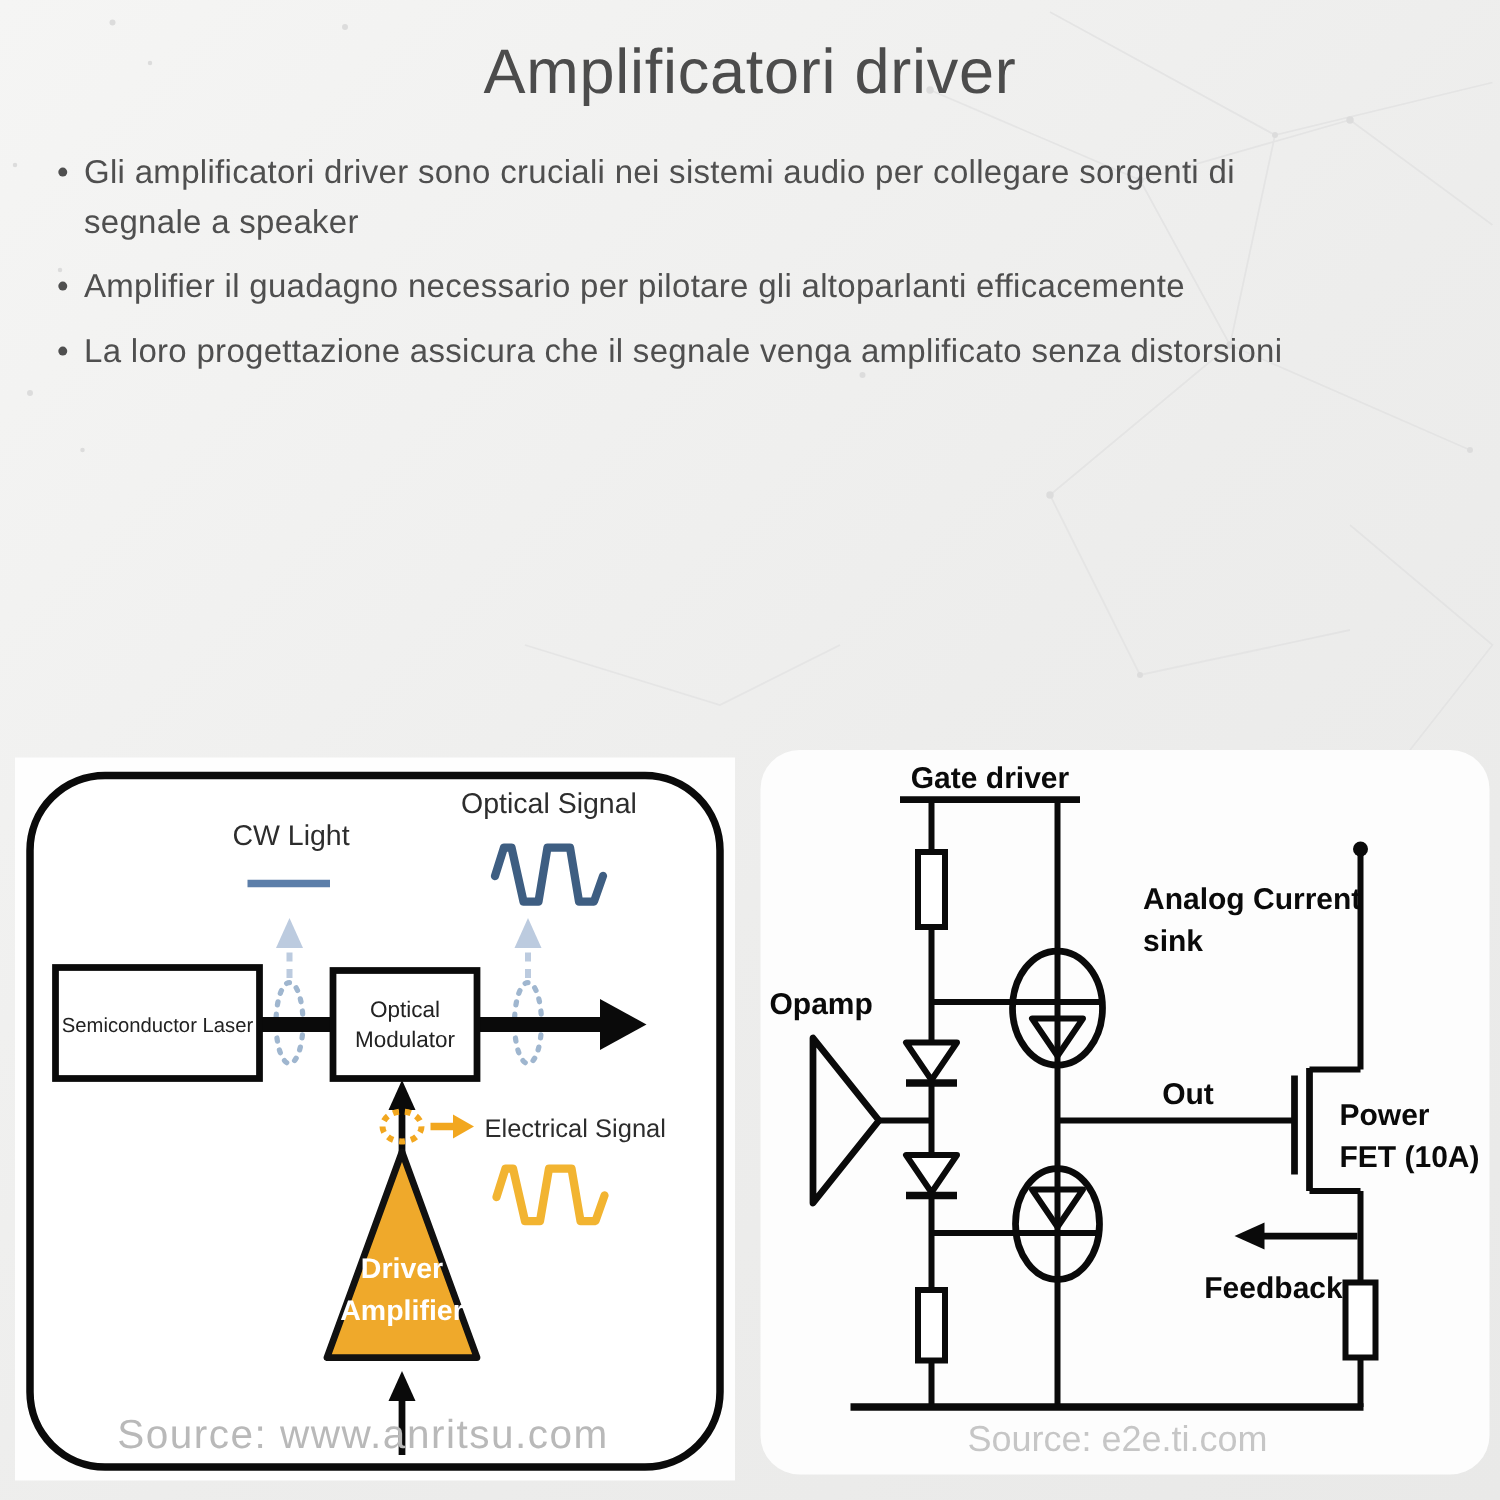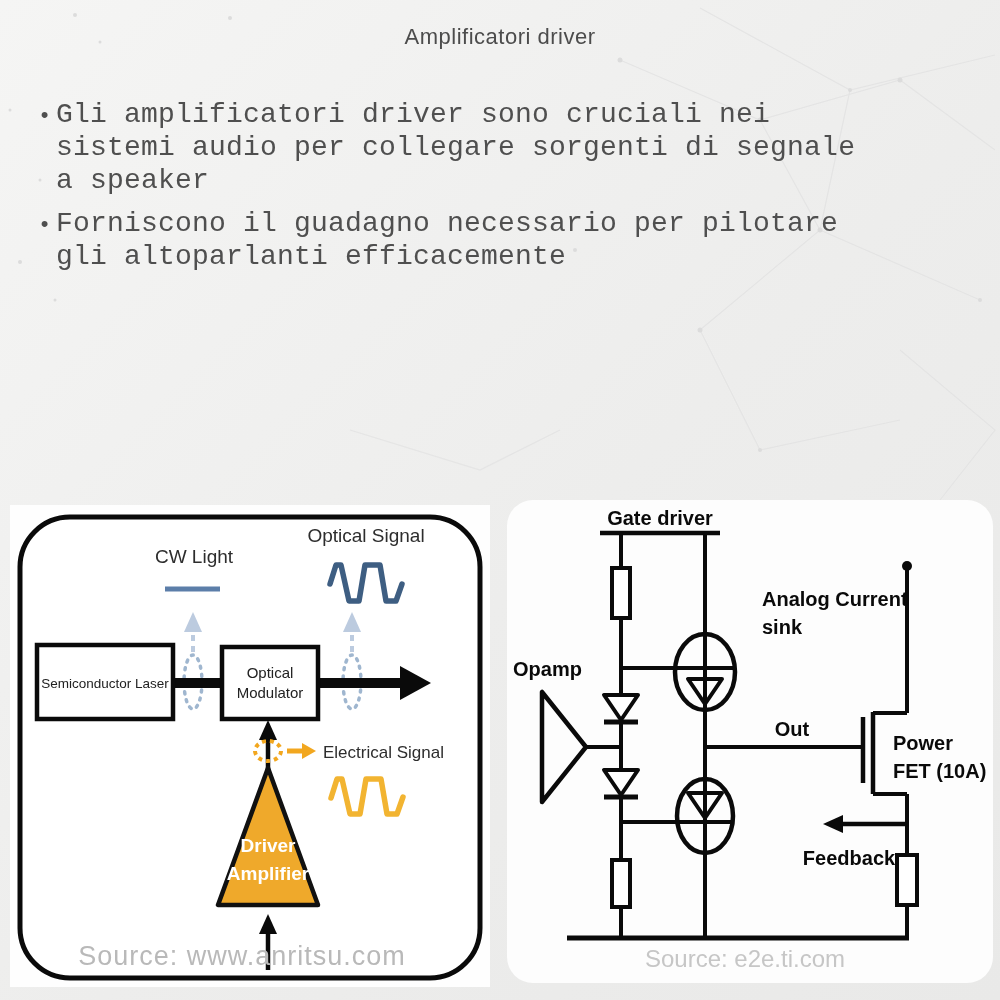--- a/index.html
+++ b/index.html
@@ -4,30 +4,30 @@
 <style>
   html,body{margin:0;padding:0;}
   body{
     width:1000px;height:1000px;overflow:hidden;position:relative;
     background:linear-gradient(135deg,#f5f5f4 0%,#ededec 55%,#e9e9e8 100%);
     font-family:"Liberation Sans",sans-serif;
   }
   .bg-net{position:absolute;left:0;top:0;z-index:0;}
   .page-title{
     position:absolute;top:24px;left:0;width:1000px;text-align:center;
-    font-size:22px;font-weight:500;color:#4c4c4c;letter-spacing:.5px;margin:0;
+    font-size:42px;font-weight:500;color:#4c4c4c;letter-spacing:.5px;margin:0;
     z-index:2;
   }
   .bullets{
     position:absolute;left:38px;top:98px;width:850px;margin:0;padding:0;
     list-style:none;z-index:2;
   }
   .bullets li{
-    display:flex;font-size:28px;line-height:33px;color:#4f4f4f;
-    margin-bottom:10px;letter-spacing:.2px;font-family:Liberation Mono, monospace;
+    display:flex;font-size:22px;line-height:33px;color:#4f4f4f;
+    margin-bottom:10px;letter-spacing:.2px;
   }
   .bullets li .dot{flex:0 0 18px;}
   .bullets li .dot::before{content:"\2022";font-size:22px;}
   .bullets li .btxt{max-width:800px;}
   .diagrams{position:absolute;left:0;top:500px;width:1000px;height:500px;z-index:1;}
   .diag{position:absolute;top:0;}
   .diag.left{left:10px;}
   .diag.right{left:505px;}
   svg text{font-family:"Liberation Sans",sans-serif;}
   .dlabel{fill:#2d2d2d;font-size:19px;}
@@ -72,21 +72,25 @@
 
 <h1 class="page-title">Amplificatori driver</h1>
 
 <ul class="bullets">
   <li>
       <span class="dot"></span>
       <span class="btxt">Gli amplificatori driver sono cruciali nei sistemi audio per collegare sorgenti di segnale a speaker</span>
     </li>
   <li>
       <span class="dot"></span>
-      <span class="btxt">Forniscono il guadagno necessario per pilotare gli altoparlanti efficacemente</span>
+      <span class="btxt">Amplifier il guadagno necessario per pilotare gli altoparlanti efficacemente</span>
+    </li>
+  <li>
+      <span class="dot"></span>
+      <span class="btxt">La loro progettazione assicura che il segnale venga amplificato senza distorsioni</span>
     </li>
 </ul>
 
 <div class="diagrams">
 
   <svg class="diag left" width="480" height="495" viewBox="0 0 480 495">
     <rect x="0" y="5" width="480" height="482" fill="#fefefe"></rect>
     <rect x="10" y="17" width="460" height="461" rx="50" fill="#ffffff" stroke="#0a0a0a" stroke-width="5"></rect>
 
     <text class="dlabel" x="184" y="63" text-anchor="middle">CW Light</text>

